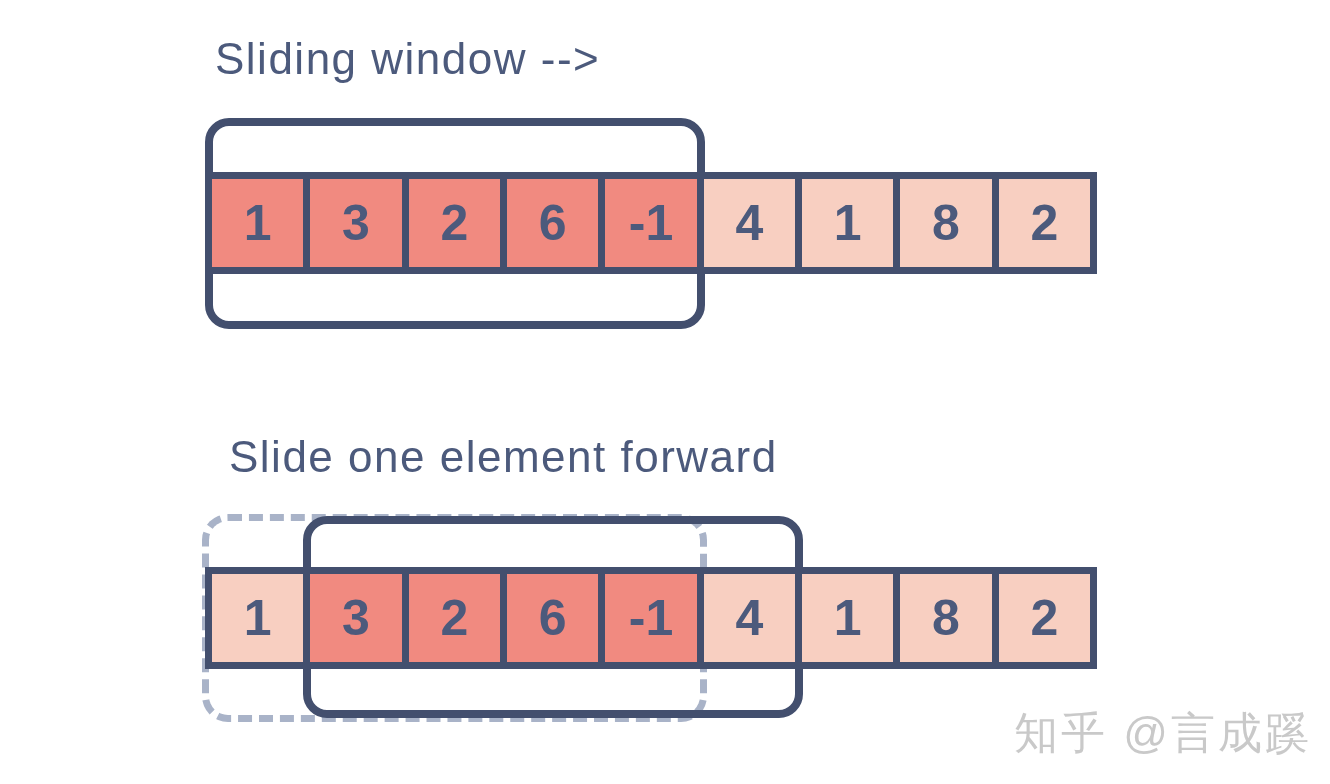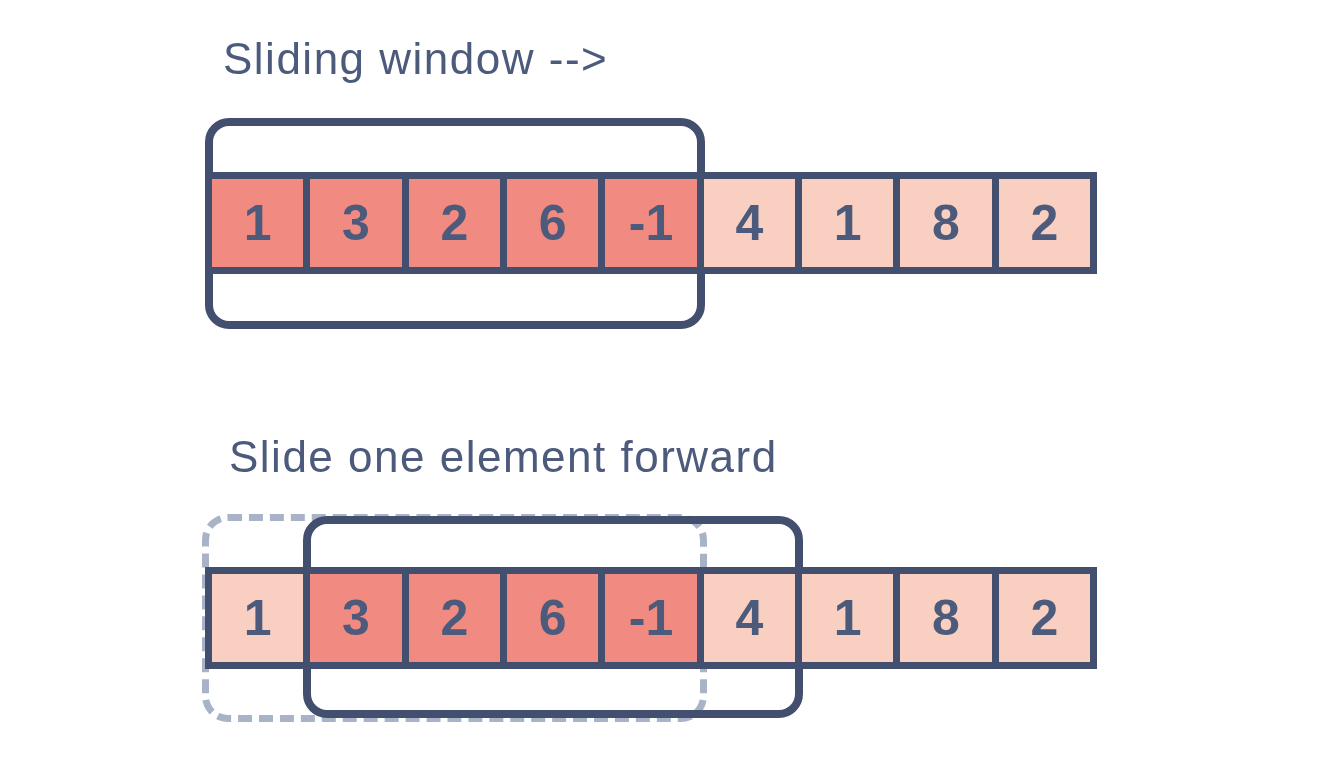--- a/index.html
+++ b/index.html
@@ -4,21 +4,21 @@
 <style>
   html,body { margin:0; padding:0; background:#ffffff; }
   .stage {
     position:relative; width:1330px; height:784px; background:#ffffff;
     overflow:hidden; font-family:"Liberation Sans", sans-serif;
   }
   .title {
     position:absolute; margin:0; font-size:44px; font-weight:500;
     color:#4C5A7C; letter-spacing:1.5px; white-space:nowrap;
   }
-  .t1 { left:215px; top:34px;margin-left:8px; }
+  .t1 { left:215px; top:34px; }
   .t2 { left:229px; top:432px; }
 
   .win { position:absolute; box-sizing:border-box; background:transparent; }
   .solid { border:8px solid #434F6E; border-radius:24px; }
   .w1 { left:205px; top:118px; width:500px; height:211px; z-index:1; }
   .w2 { left:303px; top:516px; width:500px; height:202px; z-index:2; }
   .dashed {
     border:7px dashed #A9B3C8; border-radius:26px; z-index:1;
   }
   .wd { left:202px; top:514px; width:505px; height:208px; }
@@ -72,14 +72,15 @@
     <div class="cell hot">3</div>
     <div class="cell hot">2</div>
     <div class="cell hot">6</div>
     <div class="cell hot">-1</div>
     <div class="cell cold">4</div>
     <div class="cell cold">1</div>
     <div class="cell cold">8</div>
     <div class="cell cold">2</div>
   </div>
 
+  <div class="watermark">知乎 @言成蹊</div>
 
 </div>
 
 </body></html>

